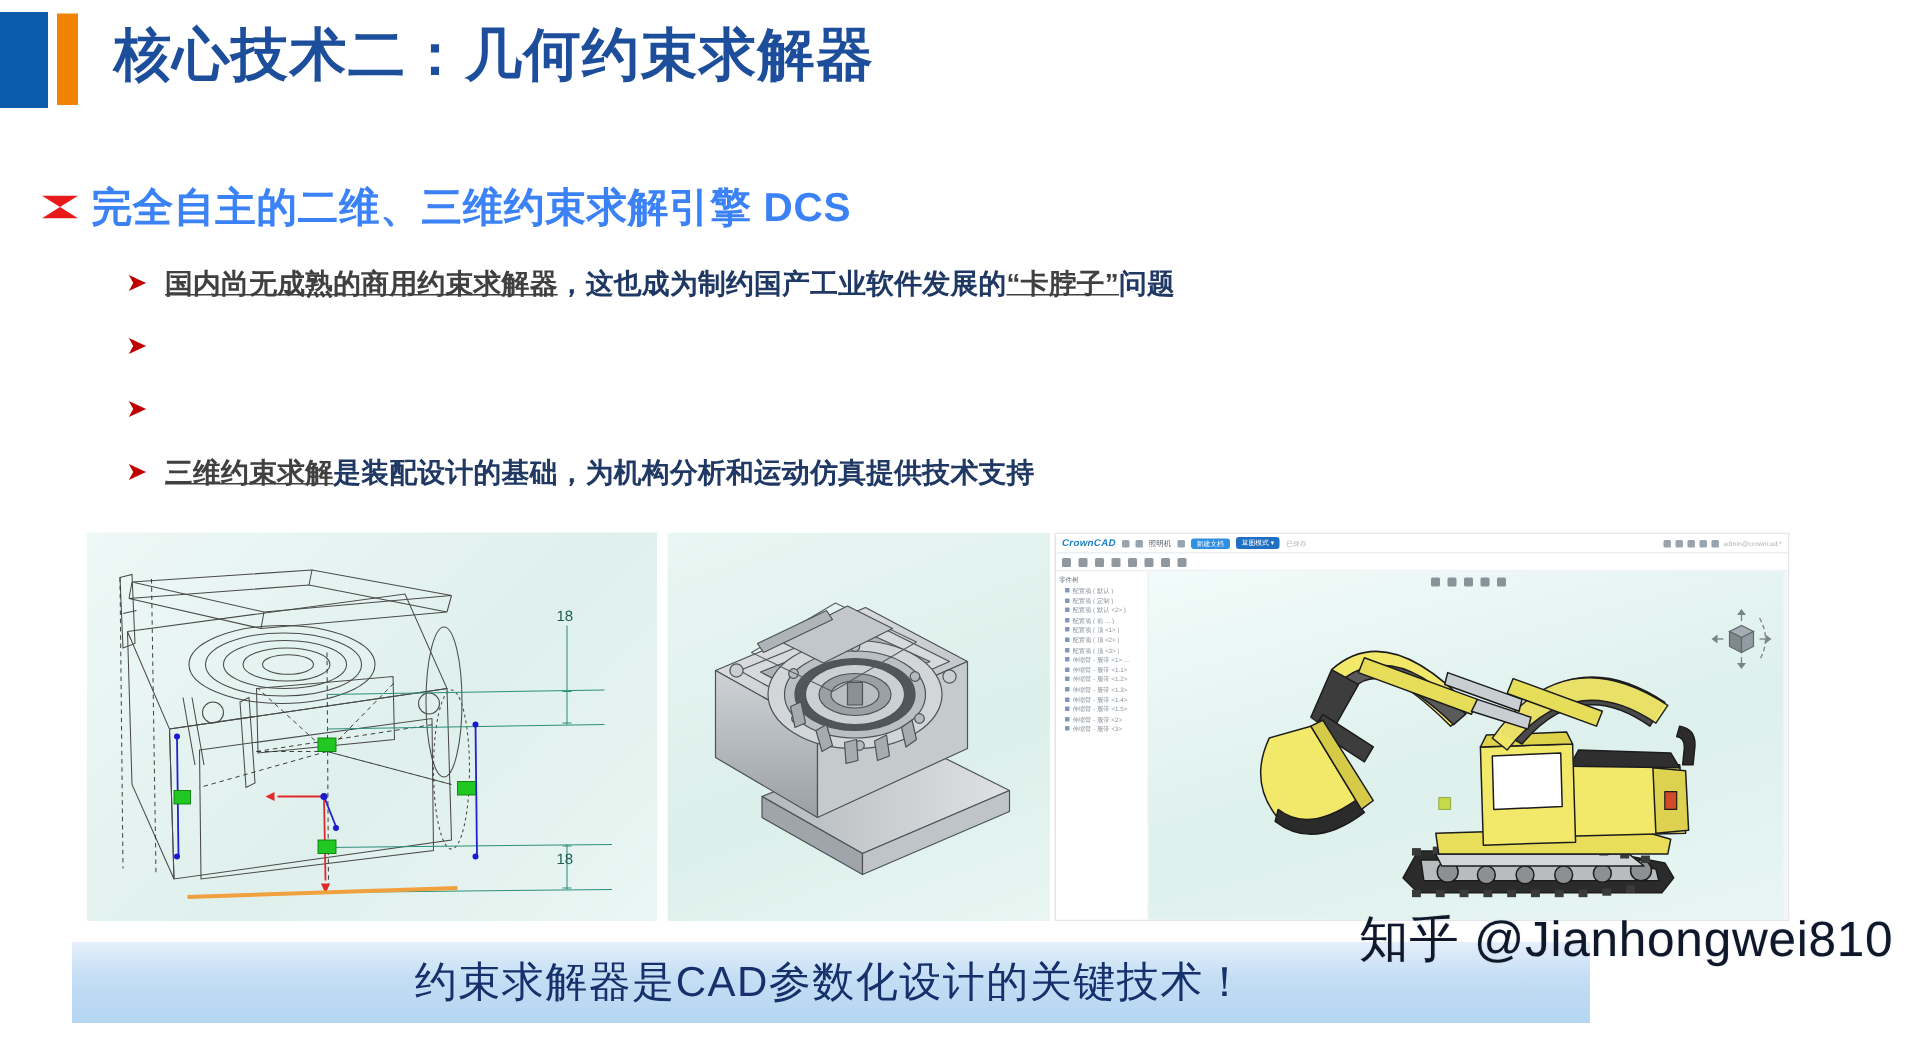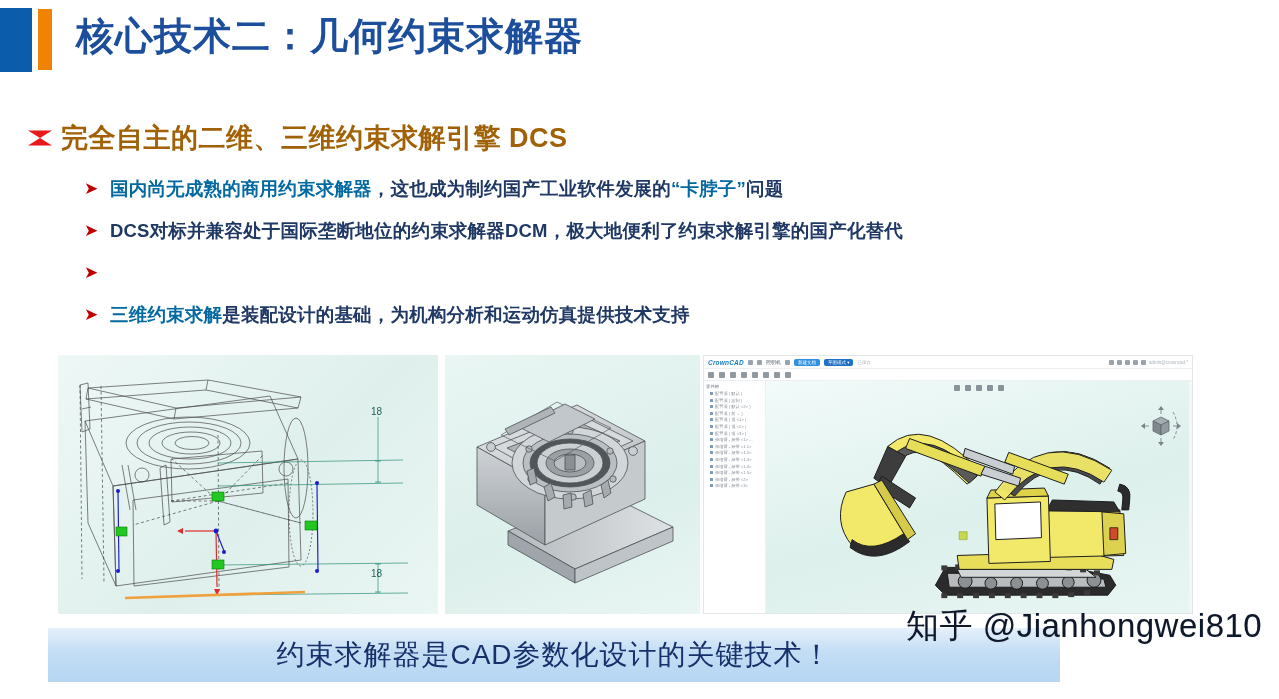--- a/index.html
+++ b/index.html
@@ -32,36 +32,36 @@
     position: absolute; left: 28px; top: 120px;
     display: flex; align-items: center; gap: 9px;
   }
   .l1-diamond {
     width: 0; height: 0; line-height: 0;
     border: 12px solid transparent;
     border-top-color: #e8191b; border-bottom-color: #e8191b;
     transform: scaleY(0.62);
   }
   .l1-text {
-    font-size: 27px; font-weight: bold; color: #a16207;
+    font-size: 27px; font-weight: bold; color: #3b82f6;
     letter-spacing: 0.5px; white-space: nowrap;
   }
 
   
   .l2-list { position: absolute; left: 84px; top: 178px; width: 1160px; }
   .l2-row { display: flex; align-items: flex-start; height: 42px; }
   .l2-arrow {
     color: #c00000; font-size: 17px; line-height: 22px;
     width: 26px; flex: 0 0 26px; font-weight: bold;
   }
   .l2-text {
     font-size: 18.5px; font-weight: bold; line-height: 22px;
     color: #1f3864; letter-spacing: 0.2px; white-space: nowrap;
   }
-  .hl { color: #0369a1; }
+  .hl { color: #404040; text-decoration: underline; }
 
   
   .img-strip { position: absolute; left: 58px; top: 355px; width: 1135px; height: 259px; border-radius: 15px; }
 
   .panel { position: absolute; top: 0; height: 259px; overflow: hidden; }
   .panel-left  { left: 0;   width: 380px; background: linear-gradient(135deg,#eef8f6 0%,#dff0ec 55%,#eaf6f3 100%); }
   .panel-right { left: 387px; width: 748px; background: #ffffff; }
 
   
   .wf { position: absolute; inset: 0; }
@@ -155,23 +155,20 @@
 
     <div class="l2-row">
       <span class="l2-arrow">➤</span>
       <span class="l2-text">
         <span class="hl">国内尚无成熟的商用约束求解器</span><span>，这也成为制约国产工业软件发展的</span><span class="hl">“卡脖子”</span><span>问题</span>
       </span>
     </div>
 
     <div class="l2-row">
       <span class="l2-arrow">➤</span>
-      <span class="l2-text">
-        <span>DCS对标并兼容处于国际垄断地位的约束求解器DCM，极大地便利了约束求解引擎的国产化替代</span>
-      </span>
     </div>
 
     <div class="l2-row">
       <span class="l2-arrow">➤</span>
     </div>
 
     <div class="l2-row">
       <span class="l2-arrow">➤</span>
       <span class="l2-text">
         <span class="hl">三维约束求解</span><span>是装配设计的基础，为机构分析和运动仿真提供技术支持</span>

